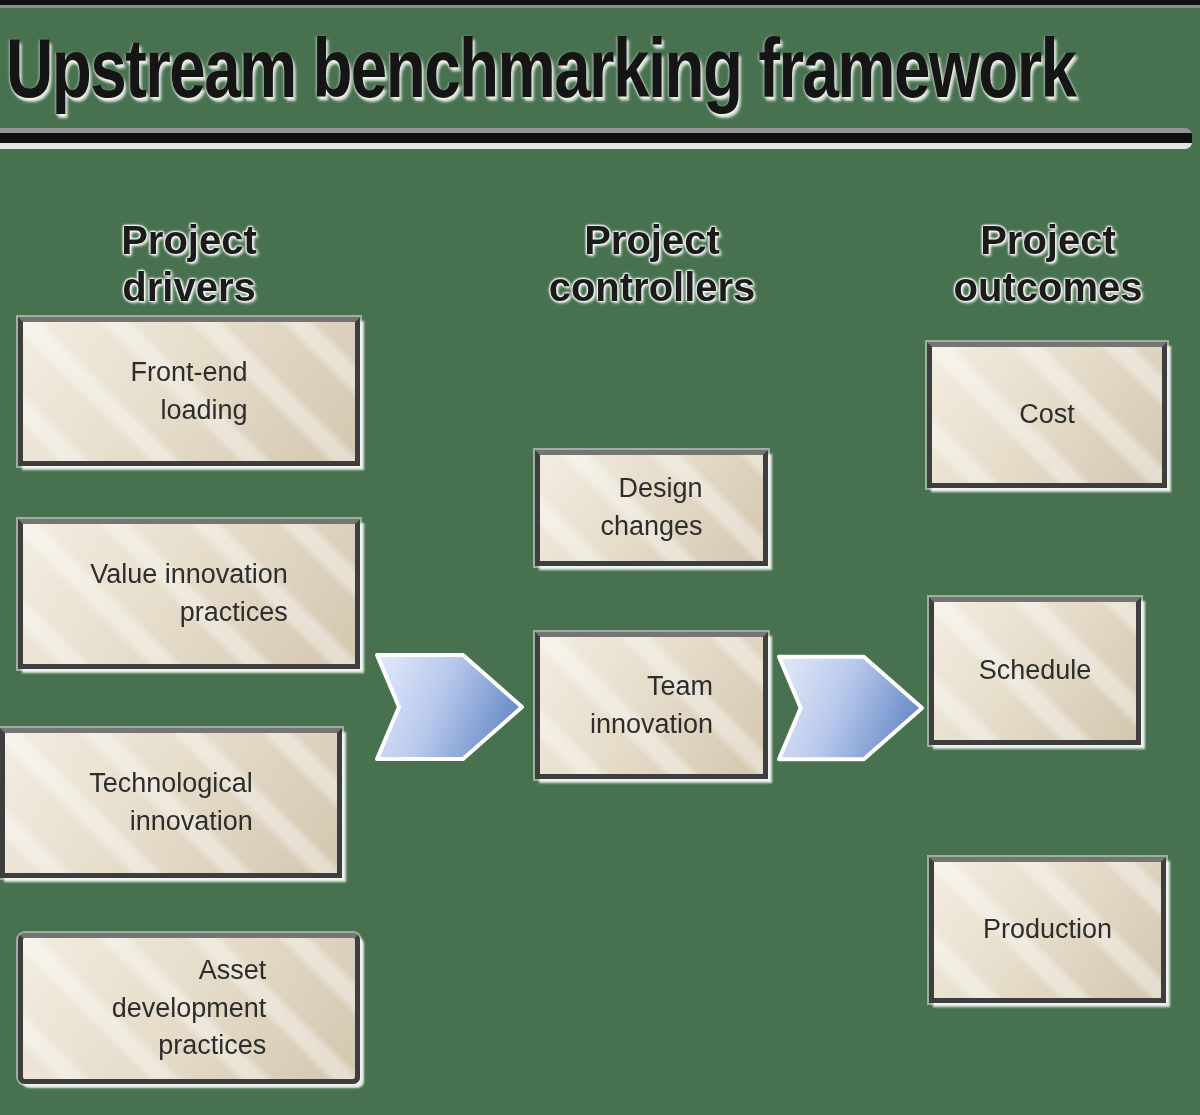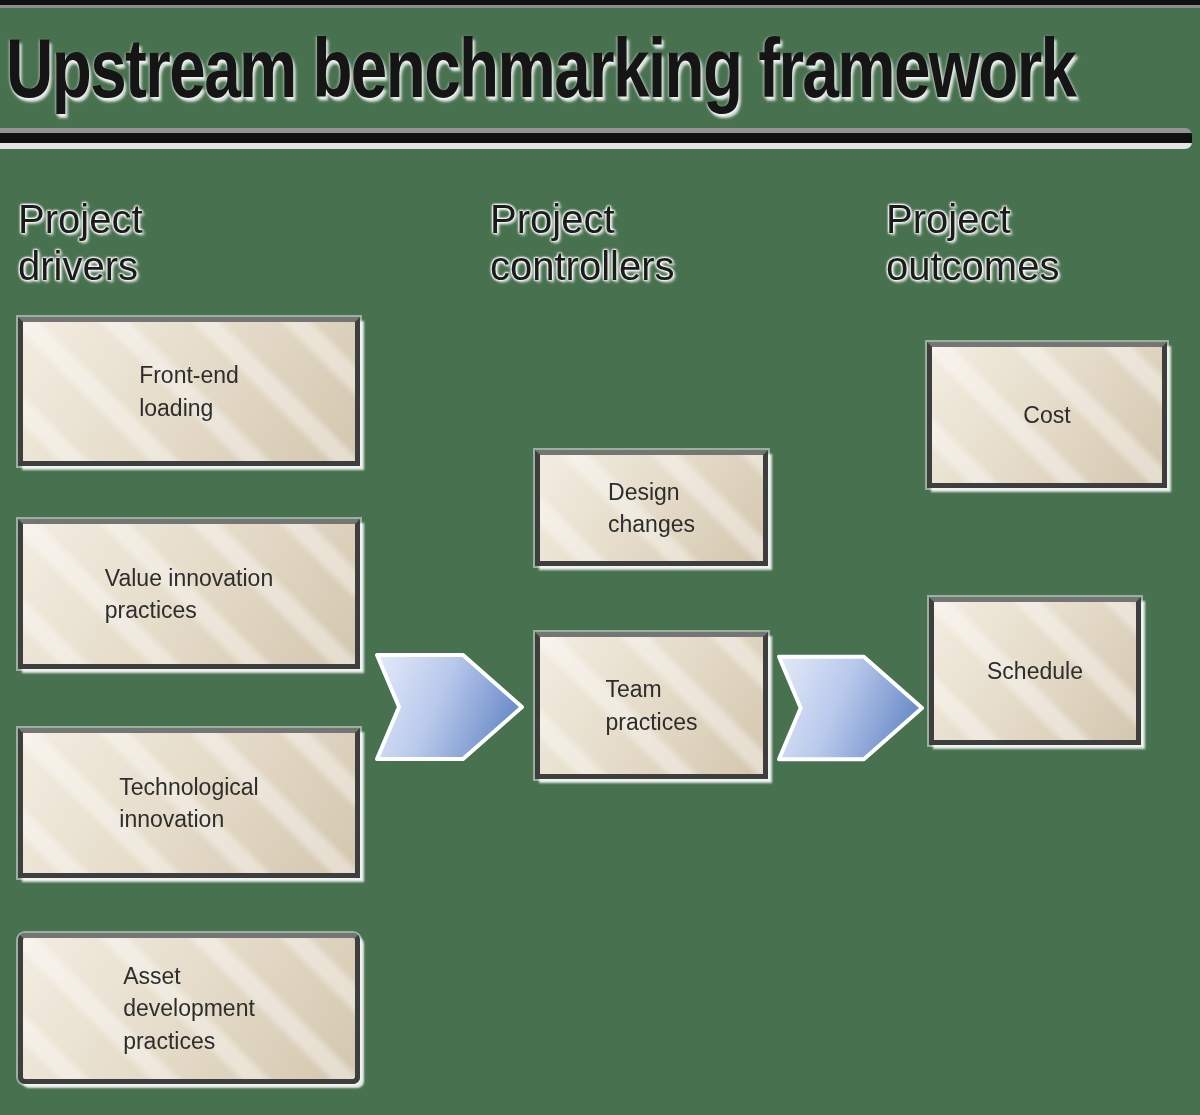--- a/index.html
+++ b/index.html
@@ -23,50 +23,51 @@
                 0 2px 2px rgba(235,235,235,0.65),
                 -2px 0 2px rgba(220,220,220,0.35);
   }
   .divider{
     position:absolute;left:0;top:128px;width:1192px;height:21px;
     background:linear-gradient(#949494 0 24%,#101010 24% 72%,#e4e4e4 72% 100%);
     border-radius:0 7px 7px 0;
   }
   .col-header{
     position:absolute;
-    text-align:left;font-weight:normal;font-size:40px;line-height:1.18;
+    text-align:center;font-weight:bold;font-size:40px;line-height:1.18;
     color:#1b1b1b;white-space:pre-line;
     text-shadow:-1px -1px 2px rgba(255,255,255,0.9),
                  1px -1px 2px rgba(255,255,255,0.9),
                 -1px  1px 2px rgba(255,255,255,0.9),
                  2px  2px 3px rgba(255,255,255,0.95);
+    margin-top:21px;
   }
   .box{
     position:absolute;box-sizing:border-box;
     display:flex;align-items:center;justify-content:center;
-    text-align:left;white-space:pre-line;
-    font-size:23px;line-height:1.4;color:#2d2d2d;
+    text-align:right;white-space:pre-line;
+    font-size:27px;line-height:1.4;color:#2d2d2d;
     border:5px solid #3e3e3e;border-top-color:#757575;
     background:
       repeating-linear-gradient(45deg,
         rgba(255,255,255,0) 0 22px,
         rgba(255,255,255,0.38) 30px 42px,
         rgba(255,255,255,0) 50px 64px),
       linear-gradient(125deg,#f3ede1 0%,#e6ddcb 45%,#d4c7b0 100%);
     box-shadow:0 0 0 2px rgba(255,255,255,0.45),
                4px 4px 2px rgba(255,255,255,0.85);
   }
   .arrow{position:absolute;}
   .arrow svg{display:block;}
 
   
   .hdr-drivers{left:18px;top:196px;width:342px;}
   .b-fel{left:18px;top:317px;width:342px;height:149px;}
   .b-vip{left:18px;top:519px;width:342px;height:150px;}
-  .b-ti {left:18px;top:728px;width:342px;height:150px;}
+  .b-ti {left:0;top:728px;width:342px;height:150px;}
   .b-adp{left:18px;top:933px;width:342px;height:151px;border-radius:7px;}
   
   .hdr-controllers{left:490px;top:196px;width:324px;}
   .b-dc{left:535px;top:450px;width:233px;height:116px;}
   .b-tp{left:535px;top:632px;width:233px;height:147px;}
   .b-qa{left:536px;top:815px;width:232px;height:151px;}
   
   .hdr-outcomes{left:886px;top:196px;width:324px;}
   .b-cost{left:927px;top:342px;width:240px;height:146px;}
   .b-sch {left:929px;top:597px;width:212px;height:148px;}
@@ -112,31 +113,32 @@
           <stop offset="1" stop-color="#6f90ca"></stop>
         </linearGradient>
       </defs>
       <polygon points="3,3 89,3 148,55 89,107 3,107 25,55" fill="url(#arrowGrad1)" stroke="#ffffff" stroke-width="4" stroke-linejoin="round"></polygon>
     </svg>
   </div>
 
   <div class="box b-dc">Design
 changes</div>
   <div class="box b-tp">Team
-practices</div>
+innovation</div>
 
   <div class="arrow arrow-2">
     <svg width="150" height="112" viewBox="0 0 152 110">
       <defs>
         <linearGradient id="arrowGrad2" x1="0" y1="0" x2="1" y2="0.3">
           <stop offset="0" stop-color="#e4ebf9"></stop>
           <stop offset="0.5" stop-color="#b9c9ec"></stop>
           <stop offset="1" stop-color="#6f90ca"></stop>
         </linearGradient>
       </defs>
       <polygon points="3,3 89,3 148,55 89,107 3,107 25,55" fill="url(#arrowGrad2)" stroke="#ffffff" stroke-width="4" stroke-linejoin="round"></polygon>
     </svg>
   </div>
 
   <div class="box b-cost">Cost</div>
   <div class="box b-sch">Schedule</div>
+  <div class="box b-prod">Production</div>
 
 </div>
 
 </body></html>

